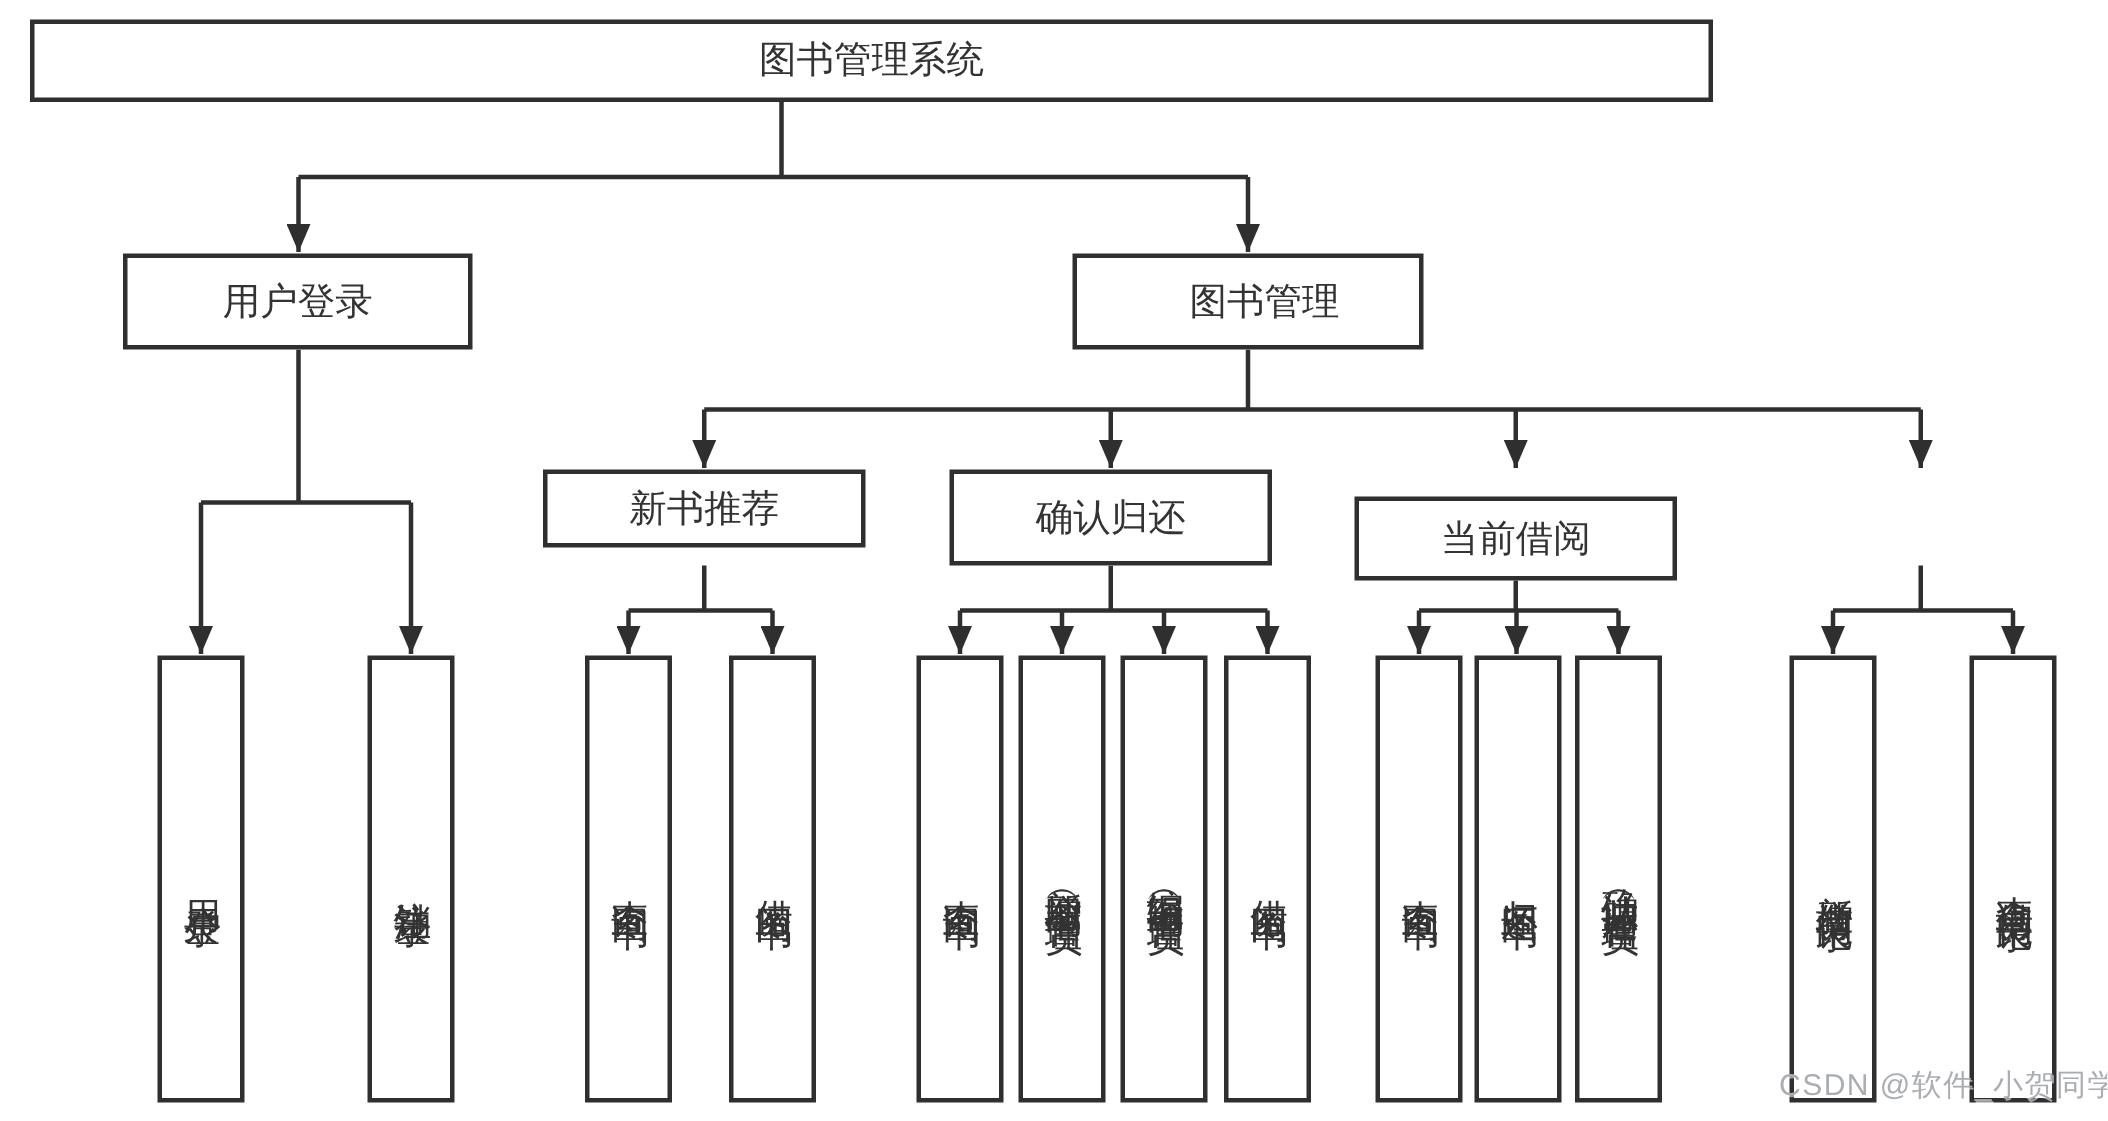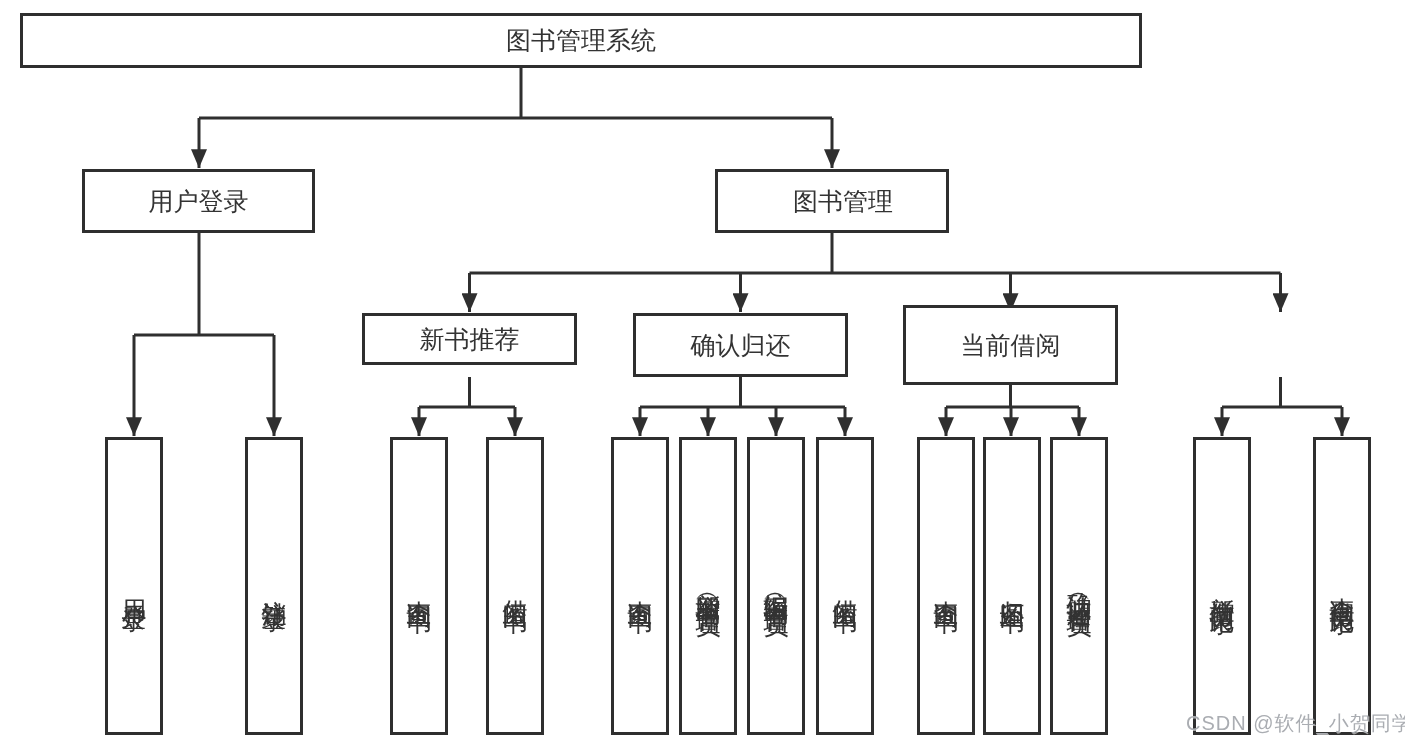--- a/index.html
+++ b/index.html
@@ -82,21 +82,21 @@
     </g>
   </svg>
 
   <div class="box" style="left:20px;top:13px;width:1122px;height:55px;font-family:Liberation Serif, serif;">图书管理系统</div>
 
   <div class="box" style="left:82px;top:169px;width:233px;height:64px;">用户登录</div>
   <div class="box" style="left:715px;top:169px;width:234px;height:64px;padding-left:22px;">图书管理</div>
 
   <div class="box" style="left:362px;top:313px;width:215px;height:52px;">新书推荐</div>
   <div class="box" style="left:633px;top:313px;width:215px;height:64px;">确认归还</div>
-  <div class="box" style="left:903px;top:305px;width:215px;height:80px;">当前借阅</div>
+  <div class="box" style="left:903px;top:331px;width:215px;height:56px;">当前借阅</div>
 
   <div class="box leaf" style="left:105px;top:437px;width:58px;height:298px;">用户登录</div>
   <div class="box leaf" style="left:245px;top:437px;width:58px;height:298px;">注销登录</div>
 
   <div class="box leaf" style="left:390px;top:437px;width:58px;height:298px;">查询图书</div>
   <div class="box leaf" style="left:486px;top:437px;width:58px;height:298px;">借阅图书</div>
 
   <div class="box leaf" style="left:611px;top:437px;width:58px;height:298px;">查询图书</div>
   <div class="box leaf" style="left:679px;top:437px;width:58px;height:298px;">新增图书（管理员）</div>
   <div class="box leaf" style="left:747px;top:437px;width:58px;height:298px;">编辑图书（管理员）</div>

